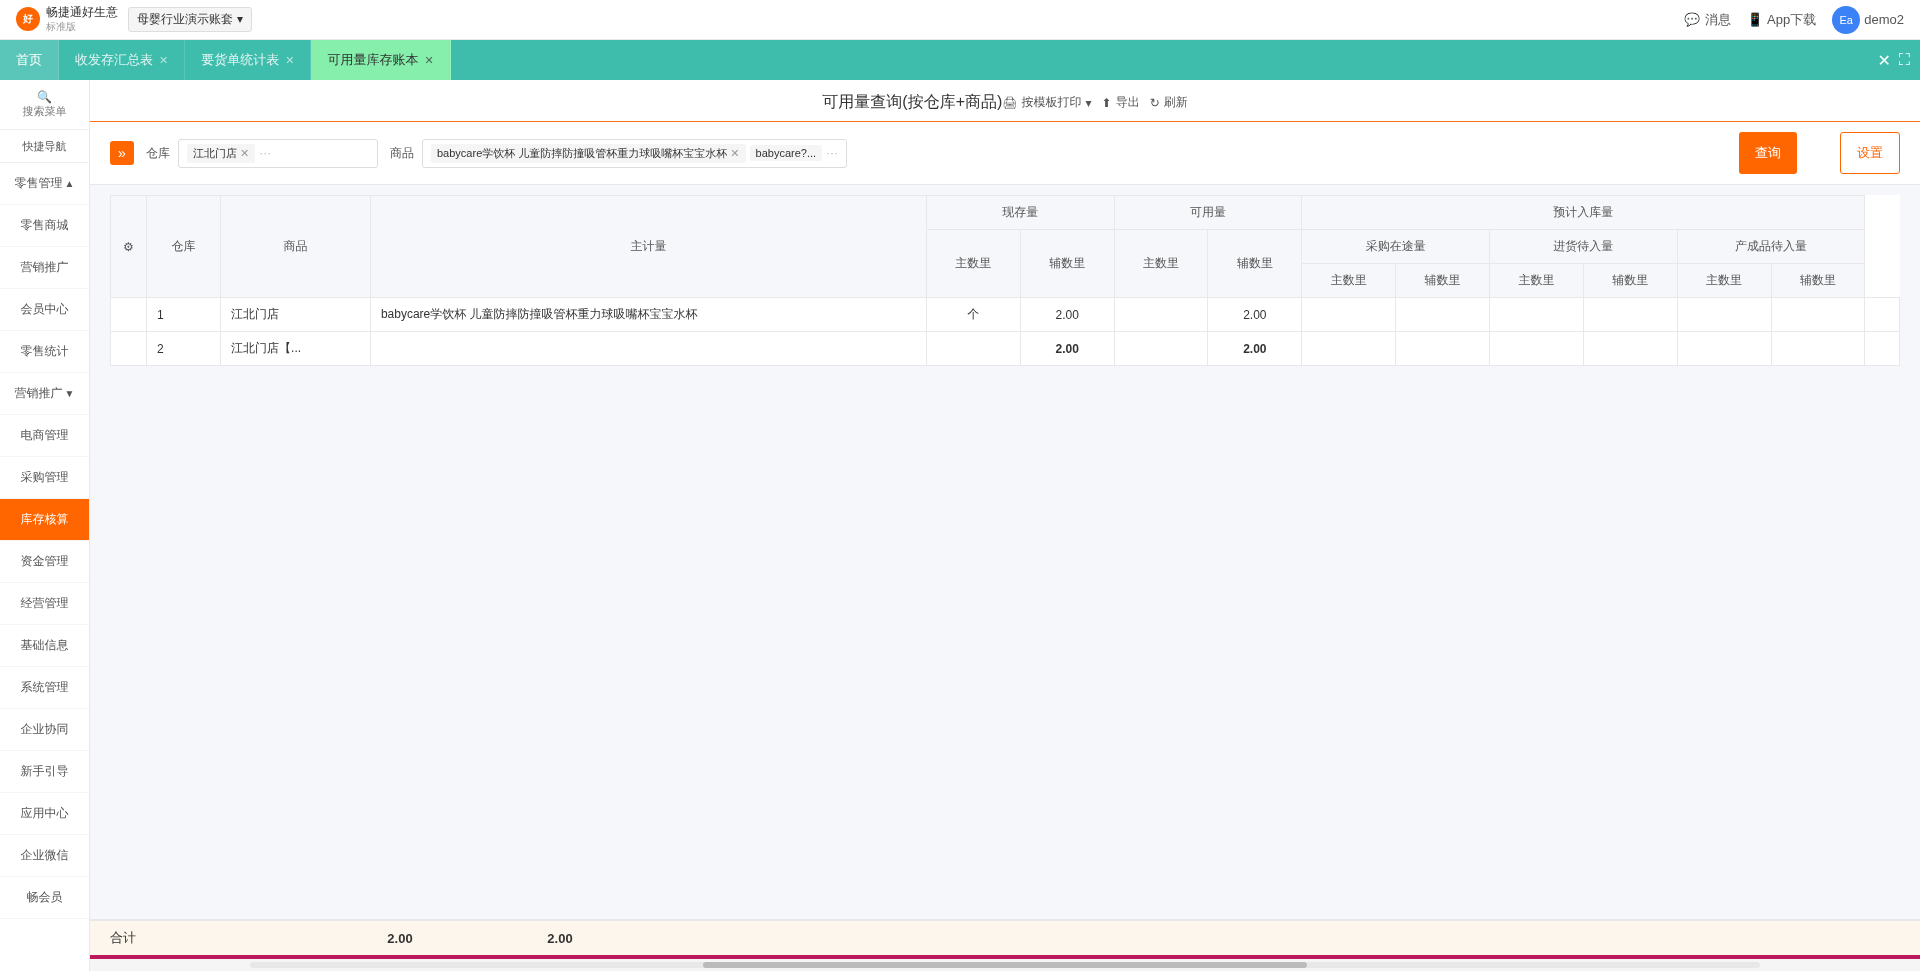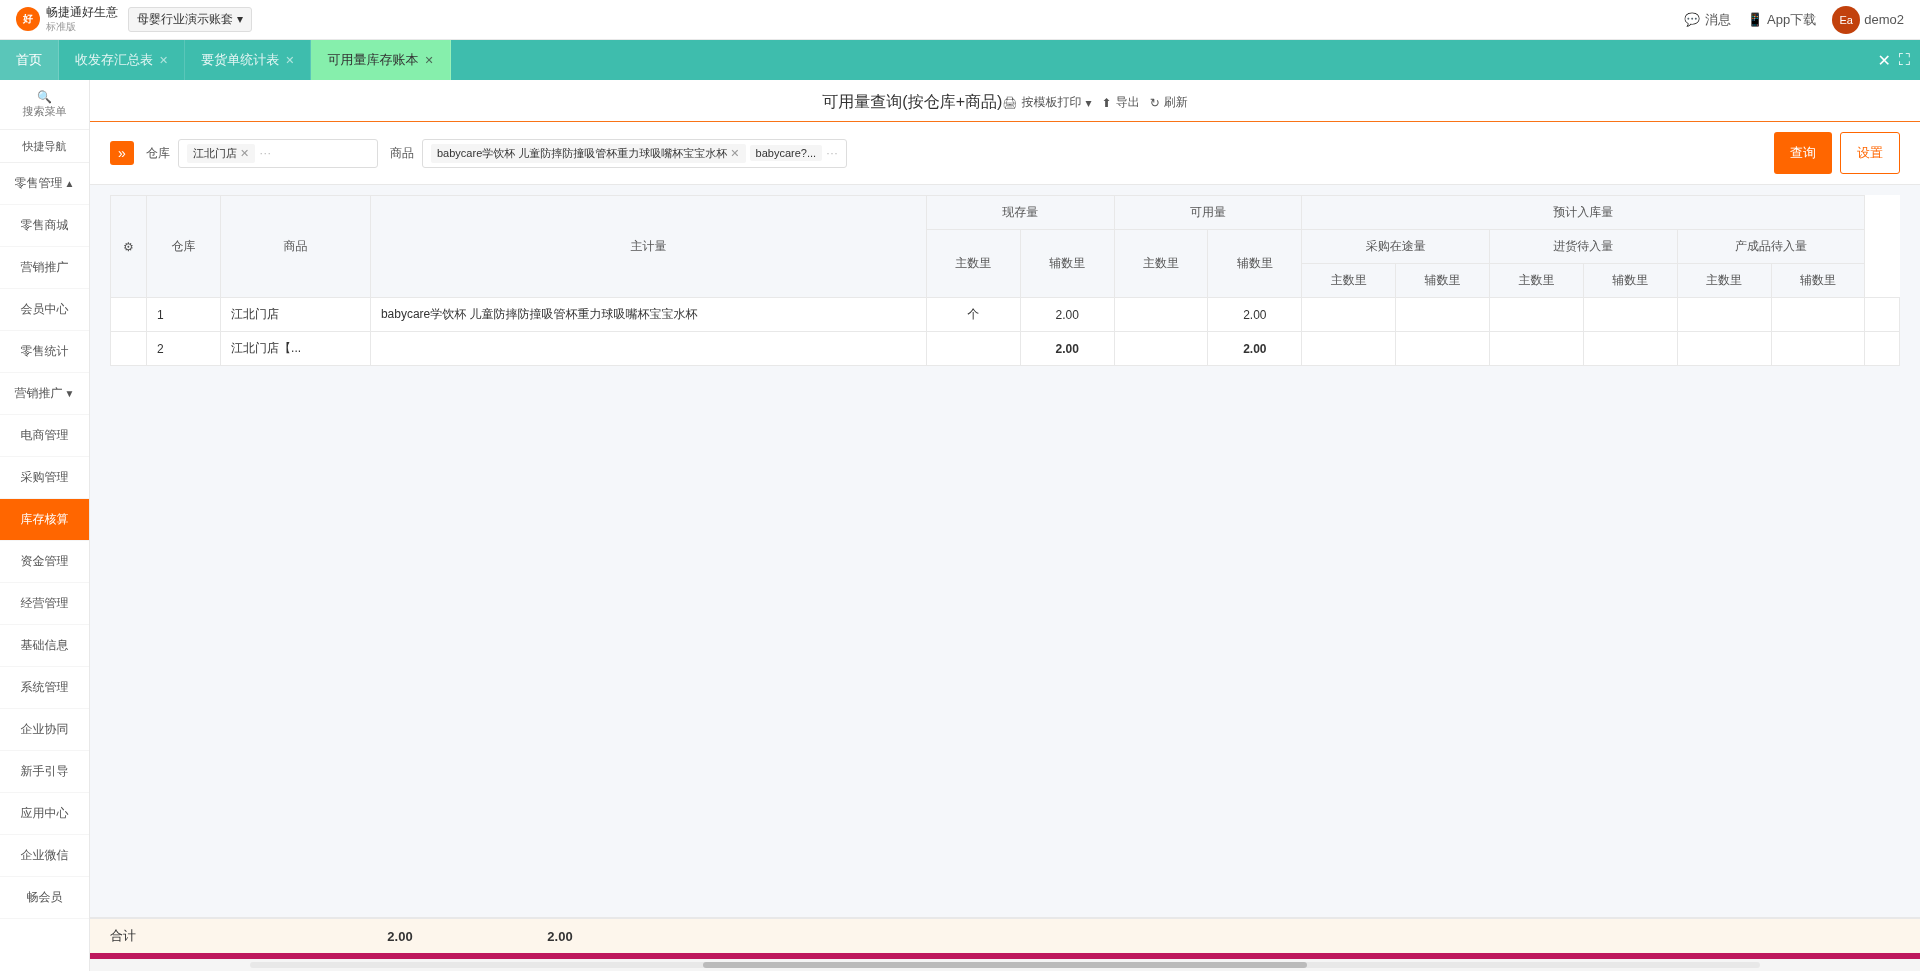--- a/index.html
+++ b/index.html
@@ -17,21 +17,21 @@
       flex-shrink: 0;
     }
     .top-bar-left { display: flex; align-items: center; gap: 10px; }
     .logo-area { display: flex; align-items: center; gap: 6px; }
     .logo-icon { width: 24px; height: 24px; background: #ff6600; border-radius: 50%; display: flex; align-items: center; justify-content: center; color: #fff; font-size: 10px; font-weight: bold; }
     .logo-text { font-size: 12px; color: #333; line-height: 1.2; }
     .logo-sub { font-size: 10px; color: #999; }
     .top-bar-selector { display: flex; align-items: center; gap: 4px; font-size: 12px; color: #333; background: #f5f5f5; border: 1px solid #ddd; border-radius: 3px; padding: 3px 8px; cursor: pointer; }
     .top-bar-right { display: flex; align-items: center; gap: 16px; font-size: 13px; color: #555; }
     .top-bar-right span { cursor: pointer; display: flex; align-items: center; gap: 4px; }
-    .avatar { width: 28px; height: 28px; border-radius: 50%; background: #c2410c; color: #fff; display: flex; align-items: center; justify-content: center; font-size: 11px; }
+    .avatar { width: 28px; height: 28px; border-radius: 50%; background: #3b82f6; color: #fff; display: flex; align-items: center; justify-content: center; font-size: 11px; }
 
     
     .nav-tabs {
       height: 40px;
       background: #3ebdad;
       display: flex;
       align-items: stretch;
       flex-shrink: 0;
       padding-left: 0;
     }
@@ -114,21 +114,21 @@
     }
     .filter-expand-btn { background: #ff6600; color: #fff; border: none; width: 24px; height: 24px; border-radius: 3px; cursor: pointer; font-size: 14px; display: flex; align-items: center; justify-content: center; flex-shrink: 0; }
     .filter-group { display: flex; align-items: center; gap: 8px; }
     .filter-label { font-size: 12px; color: #555; white-space: nowrap; }
     .filter-input { display: flex; align-items: center; gap: 4px; border: 1px solid #ddd; border-radius: 3px; padding: 4px 8px; font-size: 12px; background: #fff; min-width: 200px; }
     .filter-tag { background: #f5f5f5; border-radius: 2px; padding: 2px 6px; font-size: 11px; color: #333; display: flex; align-items: center; gap: 3px; }
     .filter-tag .remove { cursor: pointer; color: #999; }
     .filter-dots { color: #bbb; cursor: pointer; }
     .filter-actions { margin-left: auto; display: flex; gap: 8px; }
     .btn-query { background: #ff6600; color: #fff; border: none; padding: 12px 16px; border-radius: 3px; cursor: pointer; font-size: 13px; }
-    .btn-setting { background: #fff; color: #ff6600; border: 1px solid #ff6600; padding: 5px 16px; border-radius: 3px; cursor: pointer; font-size: 13px; }
+    .btn-setting { background: #fff; color: #ff6600; border: 1px solid #ff6600; padding: 5px 16px; border-radius: 3px; cursor: pointer; font-size: 13px; margin-left: 35px; }
 
     
     .table-area { flex: 1; overflow: auto; padding: 10px 20px; }
     .data-table { width: 100%; border-collapse: collapse; background: #fff; font-size: 12px; }
     .data-table th, .data-table td { border: 1px solid #e8e8e8; padding: 8px 10px; text-align: center; white-space: nowrap; }
     .data-table thead th { background: #f5f7fa; color: #555; font-weight: normal; }
     .data-table tbody td { color: #333; }
     .data-table .col-gear { width: 36px; }
     .th-stock { background: #f0fff4; }
     .th-avail { background: #fff8f0; }
@@ -137,21 +137,21 @@
     
     .summary-bar {
       background: #fdf6ec;
       border-top: 2px solid #e8e8e8;
       padding: 8px 10px;
       display: flex;
       align-items: center;
       font-size: 13px;
       color: #333;
       flex-shrink: 0;
-      border-bottom: 6px solid #be185d;
+      border-bottom: 4px solid #be185d;
     }
     .summary-bar .label { min-width: 160px; padding-left: 10px; font-weight: 500; }
     .summary-values { display: flex; flex: 1; }
 
     
     .table-area::-webkit-scrollbar { height: 6px; width: 6px; }
     .table-area::-webkit-scrollbar-thumb { background: #ccc; border-radius: 3px; }
 
     .sidebar { scrollbar-width: thin; }
 

